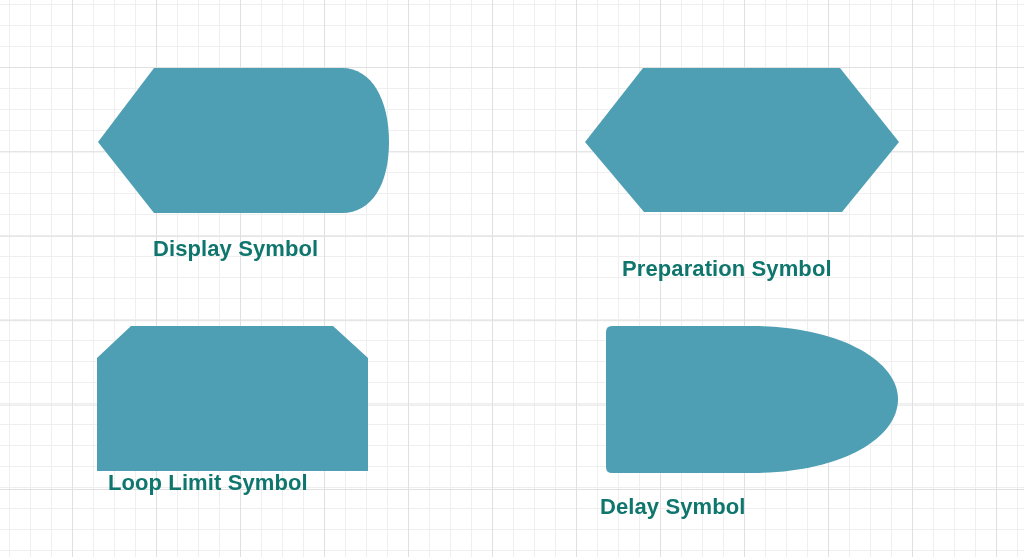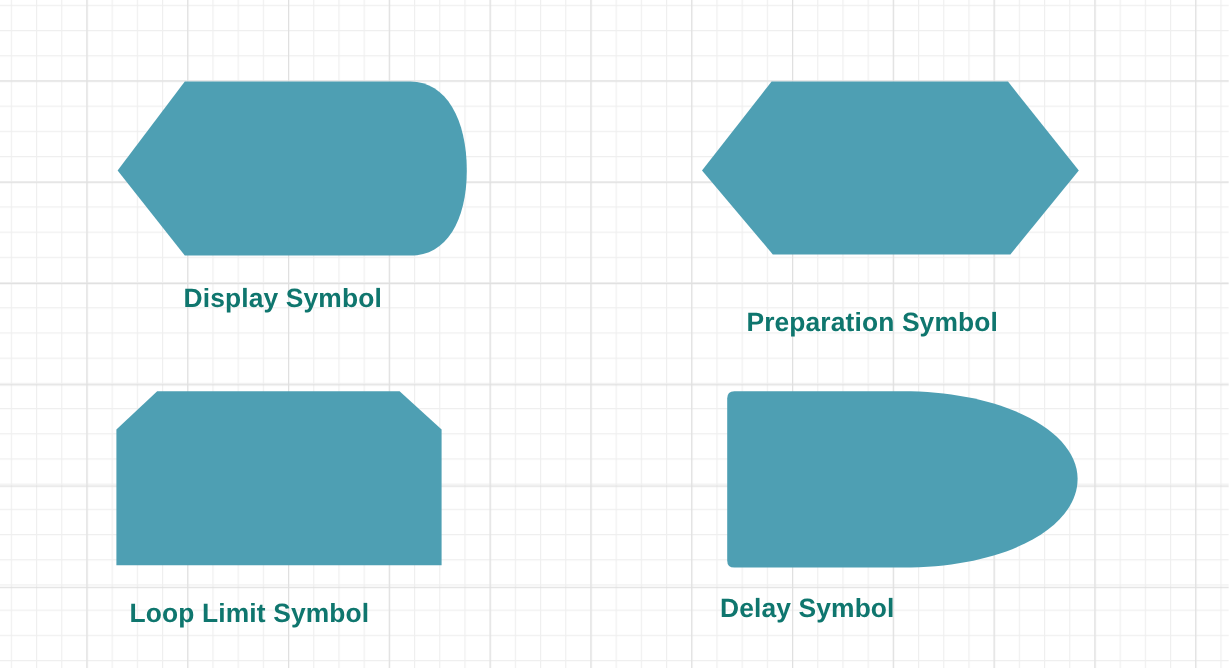--- a/index.html
+++ b/index.html
@@ -46,14 +46,14 @@
 
   <path d="M 585 142 L 643 68 L 840 68 L 899 142 L 842 212 L 644 212 Z" fill="#4e9fb3"></path>
 
   <path d="M 97 358 L 131 326 L 333 326 L 368 358 L 368 471 L 97 471 Z" fill="#4e9fb3"></path>
 
   <path d="M 612 326 L 752 326 C 838 326 898 360 898 399 C 898 440 838 473 752 473 L 612 473 Q 606 473 606 467 L 606 332 Q 606 326 612 326 Z" fill="#4e9fb3"></path>
 </svg>
 
 <div class="label" style="left:153px; top:238px;">Display Symbol</div>
 <div class="label" style="left:622px; top:238px;margin-top:20px;">Preparation Symbol</div>
-<div class="label" style="left:108px; top:500px;">Loop Limit Symbol</div>
+<div class="label" style="left:108px; top:472px;">Loop Limit Symbol</div>
 <div class="label" style="left:600px; top:496px;">Delay Symbol</div>
 
 </body></html>

